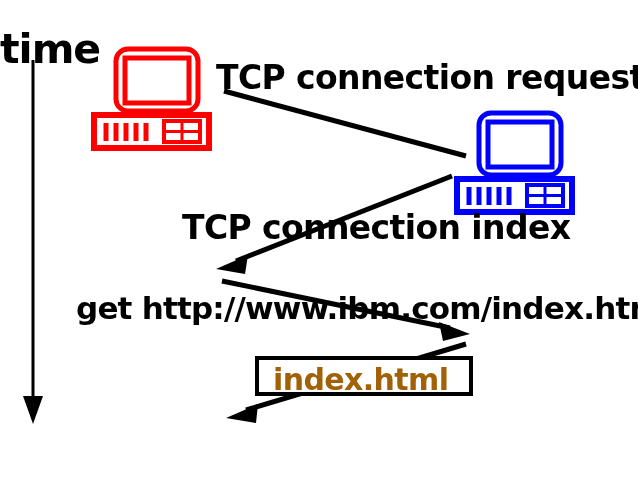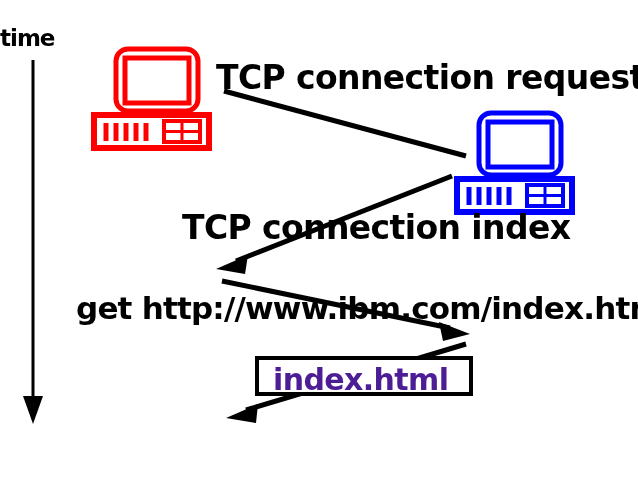--- a/index.html
+++ b/index.html
@@ -28,21 +28,21 @@
     position: absolute;
     white-space: nowrap;
     color: #000000;
     font-family: "DejaVu Sans", sans-serif;
     font-weight: bold;
     letter-spacing: -0.5px;
   }
   #time-label {
     left: 0px;
     top: 25px;
-    font-size: 23px;
+    font-size: 41px;
     letter-spacing: -1px;
   }
   #txt-tcp-request {
     left: 216px;
     top: 58px;
     font-size: 33px;
     letter-spacing: -0.6px;
   }
   #txt-tcp-reply {
     left: 182px;
@@ -64,21 +64,21 @@
     height: 40px;
     border: 4px solid #000000;
     background: #ffffff;
     box-sizing: border-box;
   }
   #txt-index-html {
     position: absolute;
     left: 14px;
     top: 2px;
     font-size: 30px;
-    color: #4c1d95;
+    color: #a16207;
     font-family: "DejaVu Sans", sans-serif;
     font-weight: bold;
     letter-spacing: -0.6px;
     white-space: nowrap;
   }
 </style>
 </head>
 <body>
 
 <div id="canvas">

